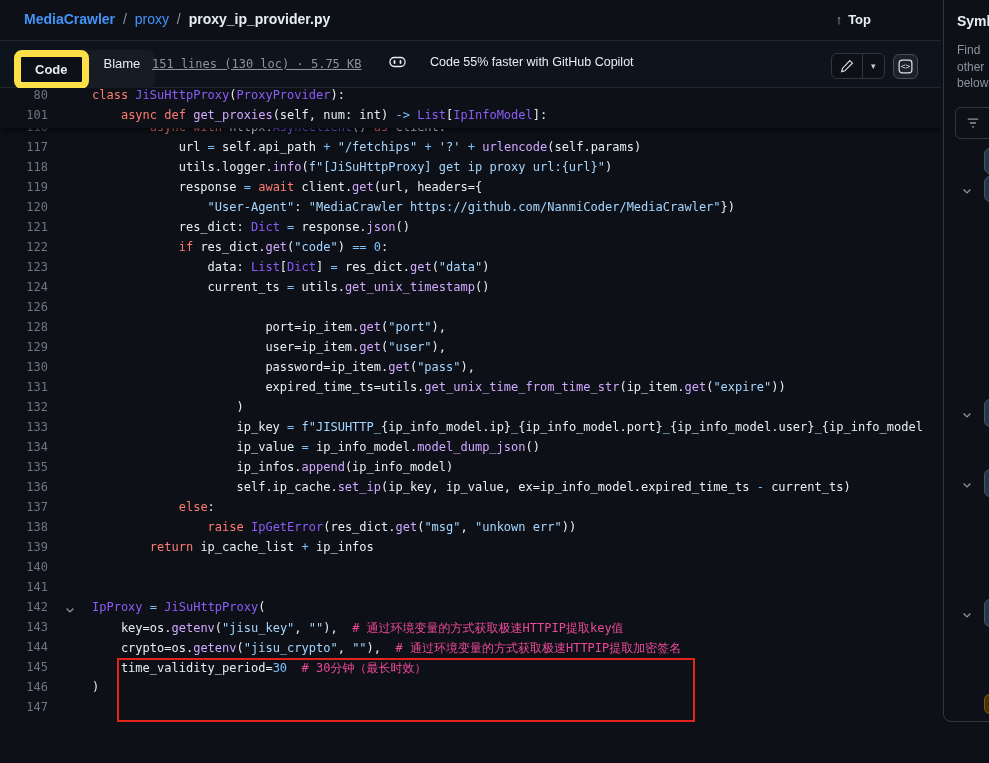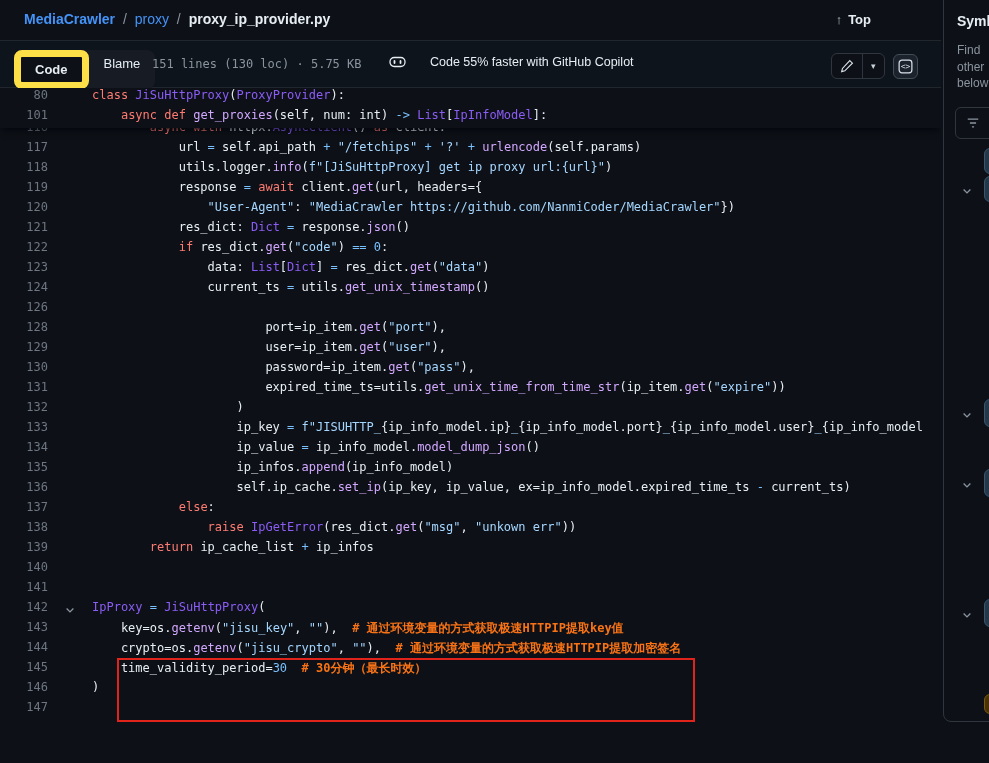--- a/index.html
+++ b/index.html
@@ -16,21 +16,21 @@
   .crumb-link.thin { font-weight:400; }
   .crumb-sep { color:#8b949e; padding:0 4px; }
   .crumb-file { color:#e6edf3; font-weight:700; }
   .top-link { position:absolute; right:70px; top:12px; font-size:13px; font-weight:600; color:#e6edf3; display:flex; gap:6px; align-items:center; cursor:pointer; }
   .top-arrow { color:#b7bfc7; font-weight:400; }
 
   .toolbar { position:absolute; left:0; top:41px; width:941px; height:47px; border-bottom:1px solid #21262d; background:#0e141b; }
   .seg { position:absolute; left:14px; top:9px; display:flex; background:#171c24; border-radius:8px; }
   .seg-btn { font-size:13px; padding:6px 15px; color:#e6edf3; border-radius:8px; cursor:pointer; }
   .seg-btn.active { font-weight:600; background:#0d1117; border:7px solid #fde047; padding:5px 14px; }
-  .meta { position:absolute; left:152px; top:16px; font:12px "DejaVu Sans Mono", monospace; color:#8b949e; }
+  .meta { position:absolute; left:152px; top:16px; font:12px "DejaVu Sans Mono", monospace; color:#8b949e;text-decoration:underline; }
   .copilot { position:absolute; left:389px; top:13px; display:flex; align-items:center; gap:24px; font-size:12.5px; font-weight:400; color:#e6edf3; }
 
   .btn-group { position:absolute; top:12px; display:flex; border:1px solid #30363d; border-radius:6px; height:26px; align-items:stretch; background:#0d1117; }
   .btn-cell { display:flex; align-items:center; justify-content:center; padding:0 8px; cursor:pointer; border-left:1px solid #30363d; }
   .btn-cell:first-child { border-left:none; }
   .raw-label { font-size:12px; font-weight:600; color:#e6edf3; }
   .caret { font-size:9px; color:#c9d1d9; }
   .g1 { left:695px;margin-top:48px; }
   .g2 { left:831px; }
   .btn-solo { position:absolute; left:893px; top:13px; width:25px; height:25px; border:1px solid #444c56; border-radius:6px; background:#1b222c; display:flex; align-items:center; justify-content:center; cursor:pointer; }
@@ -43,21 +43,21 @@
   .code-row { display:flex; height:20px; line-height:20px; font:12px "DejaVu Sans Mono", monospace; }
   .ln { flex:0 0 48px; text-align:right; color:#6e7681; user-select:none; cursor:pointer; }
   .fold { flex:0 0 44px; display:flex; align-items:center; justify-content:center; }
   .src { white-space:pre; }
   .tk-k  { color:#ff7b72; }
   .tk-fn { color:#d2a8ff; }
   .tk-s  { color:#a5d6ff; }
   .tk-c  { color:#79c0ff; }
   .tk-t  { color:#8b5cf6; }
   .tk-p  { color:#e6edf3; }
-  .tk-cm { color:#f97316;font-weight:bold; }
+  .tk-cm { color:#ec4899; }
 
   .annotation-box { position:absolute; left:117px; top:658px; width:578px; height:64px;
                     border:2px solid #e0231b; z-index:9; pointer-events:none; }
 
   
   .panel-box { position:absolute; left:943px; top:-10px; width:260px; height:732px;
                border:1px solid #30363d; border-radius:8px; background:#0d1117; }
   .sym-title { position:absolute; left:957px; top:13px; font-size:14px; font-weight:700; color:#e6edf3; white-space:nowrap; }
   .sym-desc { position:absolute; left:957px; top:42px; font-size:12px; color:#8b949e; line-height:16.5px; }
   .sym-filter { position:absolute; left:955px; top:107px; width:70px; height:32px;

